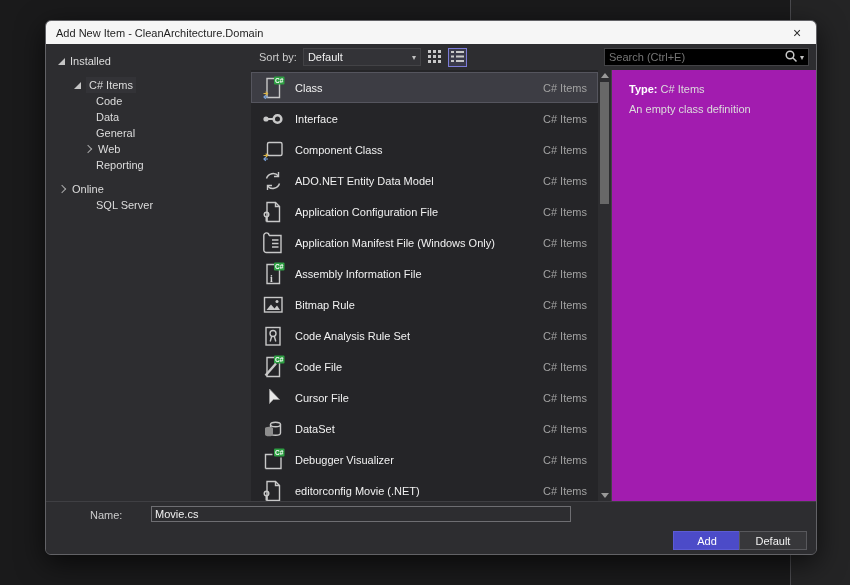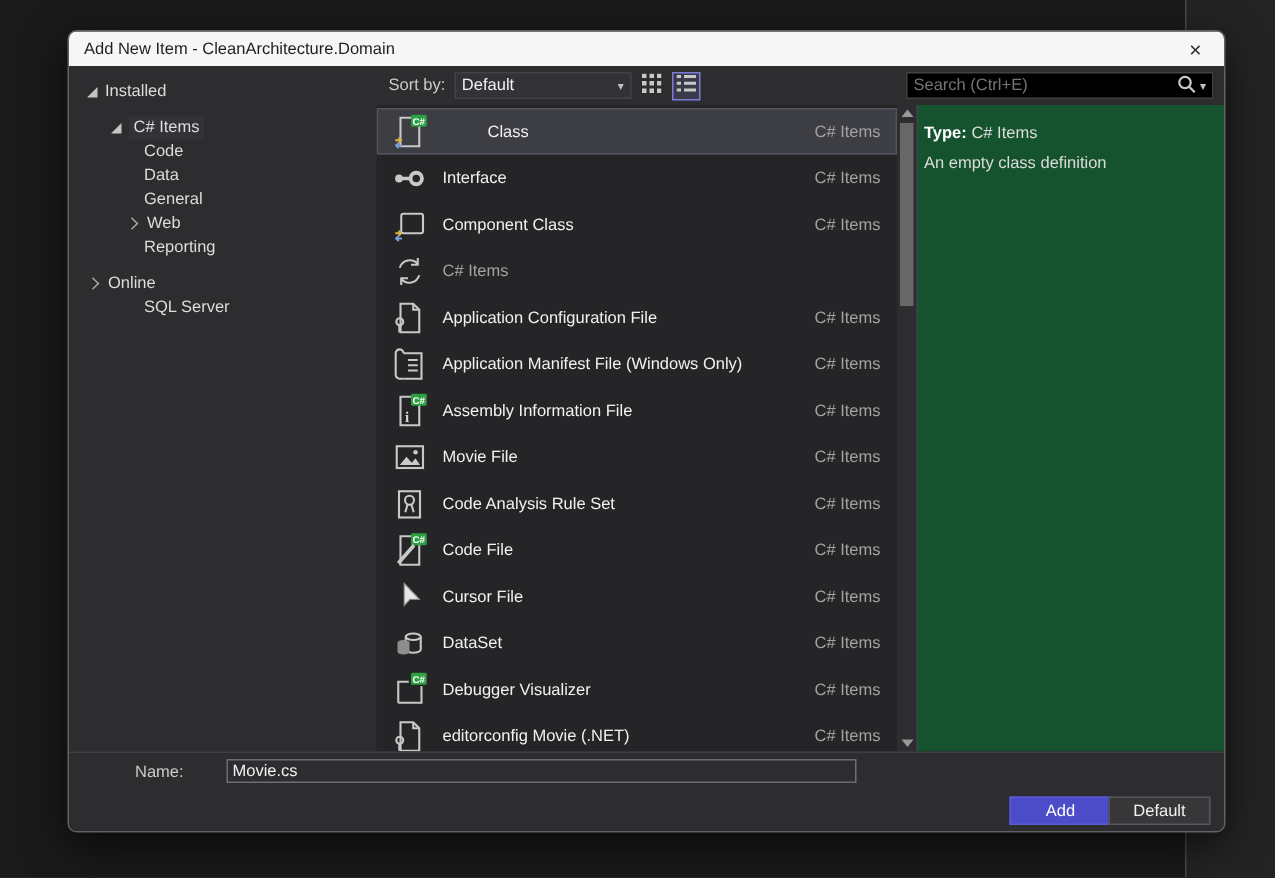--- a/index.html
+++ b/index.html
@@ -41,34 +41,34 @@
   .view-btn.sel{border-color:#7c7cd8;background:#3a3a4a;}
   .tb-space{flex:1;}
   .search-box{width:205px;height:18px;background:#000000;border:1px solid #434346;display:flex;align-items:center;box-sizing:border-box;}
   .search-box input{flex:1;background:transparent;border:none;outline:none;color:#999;font-size:11px;
     font-family:inherit;padding:0 4px;min-width:0;}
   .search-box .sicons{display:flex;align-items:center;gap:2px;padding-right:4px;}
   
   .list-panel{position:absolute;left:205px;top:49px;width:360px;bottom:53px;background:#252528;overflow:hidden;}
   .list-rows{position:absolute;left:0;top:2px;right:13px;}
   .list-row{height:31px;display:flex;align-items:center;box-sizing:border-box;border:1px solid transparent;}
-  .list-row.sel{background:#3d3d44;border-color:#55555e;gap:30px;}
+  .list-row.sel{background:#3d3d44;border-color:#55555e;}
   .list-row .ric{width:26px;height:26px;margin:0 9px 0 8px;display:flex;align-items:center;justify-content:center;flex:0 0 auto;}
   .list-row .rlbl{flex:1;color:#f1f1f1;}
   .list-row .rgrp{color:#a2a2a2;padding-right:10px;}
   
   .vscroll{position:absolute;right:0;top:0;bottom:0;width:13px;background:#2d2d30;}
   .vscroll .arr{position:absolute;left:0;width:13px;height:11px;display:flex;align-items:center;justify-content:center;}
   .vscroll .arr.up{top:0;} .vscroll .arr.down{bottom:0;}
   .tri-up{width:0;height:0;border-left:4px solid transparent;border-right:4px solid transparent;border-bottom:5px solid #999;}
   .tri-down{width:0;height:0;border-left:4px solid transparent;border-right:4px solid transparent;border-top:5px solid #999;}
   .vscroll .thumb{position:absolute;left:2px;width:9px;top:12px;height:122px;background:#686868;}
   
   .details-panel{position:absolute;left:565px;top:49px;right:0;bottom:53px;border-left:1px solid #434346;
-    padding:13px 4px;box-sizing:border-box;background:#14532d;}
+    padding:13px 17px;box-sizing:border-box;background:#a21caf;}
   .type-line{margin-bottom:8px;}
   .type-line b{color:#ffffff;}
   .type-line span{color:#dcdcdc;}
   .desc{color:#dcdcdc;}
   
   .footer{position:absolute;left:0;right:0;bottom:0;height:53px;background:#2d2d30;border-top:1px solid #3f3f43;box-sizing:border-box;}
   .name-label{position:absolute;left:12px;top:7px;color:#cccccc;padding-left:32px;}
   .name-input{position:absolute;left:105px;top:4px;width:420px;height:16px;background:#2d2d30;
     border:1px solid #6e6e72;color:#f1f1f1;font-size:11px;font-family:inherit;padding:0 3px;box-sizing:border-box;outline:none;}
   .btn{position:absolute;top:29px;height:19px;width:68px;border:1px solid transparent;font-size:11px;
@@ -223,20 +223,21 @@
         </div>
         <div class="list-row">
           <span class="ric">
             <svg width="24" height="24" viewBox="0 0 24 24" xmlns="http://www.w3.org/2000/svg">
               <path d="M5.5 9.5 a7 7 0 0 1 12 -2.5" stroke="#c8c8c8" fill="none" stroke-width="1.4"></path>
               <path d="M18.5 14.5 a7 7 0 0 1 -12 2.5" stroke="#c8c8c8" fill="none" stroke-width="1.4"></path>
               <path d="M17.5 3 v4.5 h-4.5" stroke="#c8c8c8" fill="none" stroke-width="1.4"></path>
               <path d="M6.5 21 v-4.5 h4.5" stroke="#c8c8c8" fill="none" stroke-width="1.4"></path>
             </svg>
           </span>
+          <span class="rlbl">ADO.NET Entity Data Model</span>
           <span class="rgrp">C# Items</span>
         </div>
         <div class="list-row">
           <span class="ric">
             <svg width="24" height="24" viewBox="0 0 24 24" xmlns="http://www.w3.org/2000/svg">
               <path d="M6 2.5 h8.5 l4 4 V21.5 H6 Z" stroke="#c8c8c8" fill="none" stroke-width="1.4"></path>
               <path d="M14.5 2.5 v4 h4" stroke="#c8c8c8" fill="none" stroke-width="1.4"></path>
               <circle cx="5.5" cy="14.5" r="2.3" stroke="#c8c8c8" fill="none" stroke-width="1.4"></circle>
               <line x1="5.5" y1="16.5" x2="5.5" y2="21.5" stroke="#c8c8c8" stroke-width="2"></line>
             </svg>
@@ -271,21 +272,21 @@
           <span class="rgrp">C# Items</span>
         </div>
         <div class="list-row">
           <span class="ric">
             <svg width="24" height="24" viewBox="0 0 24 24" xmlns="http://www.w3.org/2000/svg">
               <rect x="3.5" y="4.5" width="17.5" height="14.5" stroke="#c8c8c8" fill="none" stroke-width="1.4"></rect>
               <path d="M5.5 17 l4.5 -5.5 3.5 4 2.5 -3 3 4.5 Z" fill="#c8c8c8"></path>
               <circle cx="16" cy="8.5" r="1.5" fill="#c8c8c8"></circle>
             </svg>
           </span>
-          <span class="rlbl">Movie File</span>
+          <span class="rlbl">Bitmap Rule</span>
           <span class="rgrp">C# Items</span>
         </div>
         <div class="list-row">
           <span class="ric">
             <svg width="24" height="24" viewBox="0 0 24 24" xmlns="http://www.w3.org/2000/svg">
               <rect x="5" y="3.5" width="14" height="17.5" stroke="#c8c8c8" fill="none" stroke-width="1.4"></rect>
               <circle cx="12" cy="9.5" r="3" stroke="#c8c8c8" fill="none" stroke-width="1.4"></circle>
               <path d="M10.8 12 l-1.6 5.5 M13.2 12 l1.6 5.5" stroke="#c8c8c8" fill="none" stroke-width="1.4"></path>
             </svg>
           </span>

